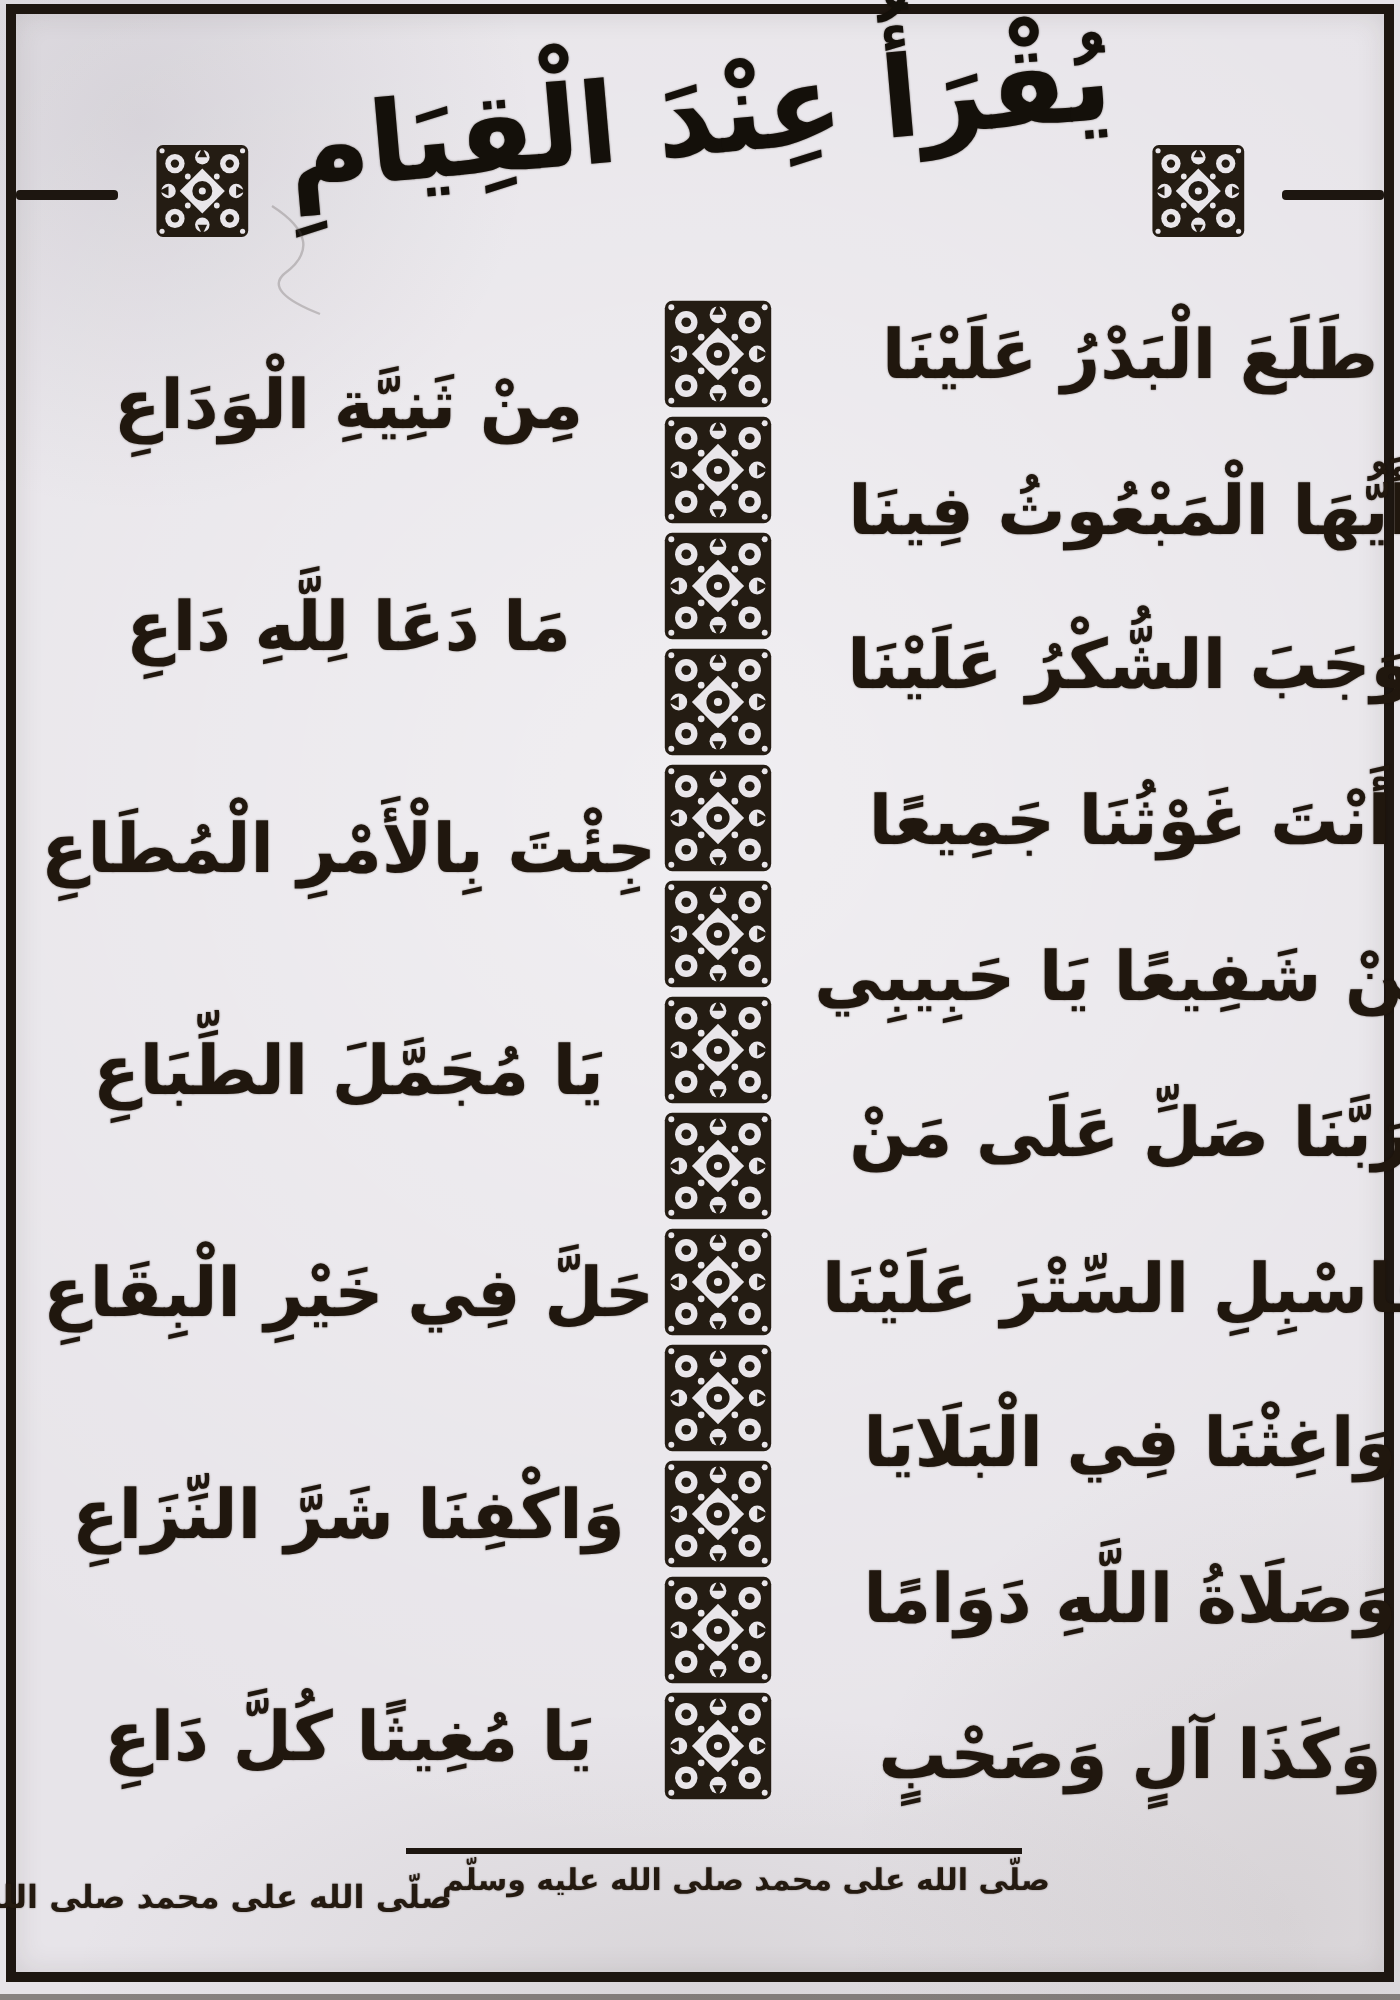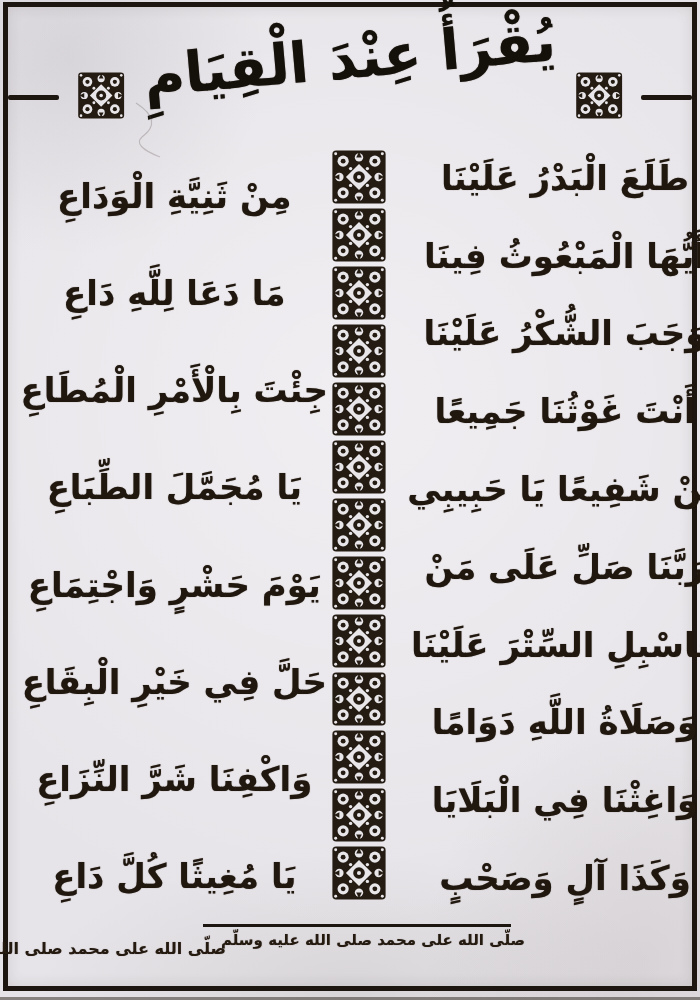--- a/index.html
+++ b/index.html
@@ -124,22 +124,22 @@
 
   <main class="verses">
     <div class="col col-first">
         <div class="verse-line" dir="rtl">طَلَعَ الْبَدْرُ عَلَيْنَا</div>
         <div class="verse-line" dir="rtl">أَيُّهَا الْمَبْعُوثُ فِينَا</div>
         <div class="verse-line" dir="rtl">وَجَبَ الشُّكْرُ عَلَيْنَا</div>
         <div class="verse-line" dir="rtl">أَنْتَ غَوْثُنَا جَمِيعًا</div>
         <div class="verse-line" dir="rtl">كُنْ شَفِيعًا يَا حَبِيبِي</div>
         <div class="verse-line" dir="rtl">رَبَّنَا صَلِّ عَلَى مَنْ</div>
         <div class="verse-line" dir="rtl">فَاسْبِلِ السِّتْرَ عَلَيْنَا</div>
+        <div class="verse-line" dir="rtl">وَاغِثْنَا فِي الْبَلَايَا</div>
         <div class="verse-line" dir="rtl">وَصَلَاةُ اللَّهِ دَوَامًا</div>
-        <div class="verse-line" dir="rtl">وَاغِثْنَا فِي الْبَلَايَا</div>
         <div class="verse-line" dir="rtl">وَكَذَا آلٍ وَصَحْبٍ</div>
       </div>
     <div class="band">
         <svg class="motif" viewBox="0 0 60 60">
           <use href="#motif"></use>
         </svg>
         <svg class="motif" viewBox="0 0 60 60">
           <use href="#motif"></use>
         </svg>
         <svg class="motif" viewBox="0 0 60 60">
@@ -174,21 +174,20 @@
         </svg>
         <svg class="motif" viewBox="0 0 60 60">
           <use href="#motif"></use>
         </svg>
       </div>
     <div class="col col-second">
         <div class="verse-line" dir="rtl">مِنْ ثَنِيَّةِ الْوَدَاعِ</div>
         <div class="verse-line" dir="rtl">مَا دَعَا لِلَّهِ دَاعِ</div>
         <div class="verse-line" dir="rtl">جِئْتَ بِالْأَمْرِ الْمُطَاعِ</div>
         <div class="verse-line" dir="rtl">يَا مُجَمَّلَ الطِّبَاعِ</div>
-        <div class="verse-line" dir="rtl">يَوْمَ حَشْرٍ وَاجْتِمَاعِ</div>
         <div class="verse-line" dir="rtl">حَلَّ فِي خَيْرِ الْبِقَاعِ</div>
         <div class="verse-line" dir="rtl">وَاكْفِنَا شَرَّ النِّزَاعِ</div>
         <div class="verse-line" dir="rtl">يَا مُغِيثًا كُلَّ دَاعِ</div>
       </div>
   </main>
 
   <footer class="footer">
     <div class="footer-rule"></div>
     <div class="blessing blessing-right" dir="rtl">صلّى الله على محمد صلى الله عليه وسلّم</div>
     <div class="blessing blessing-left" dir="rtl">صلّى الله على محمد صلى الله عليه وسلّم</div>

